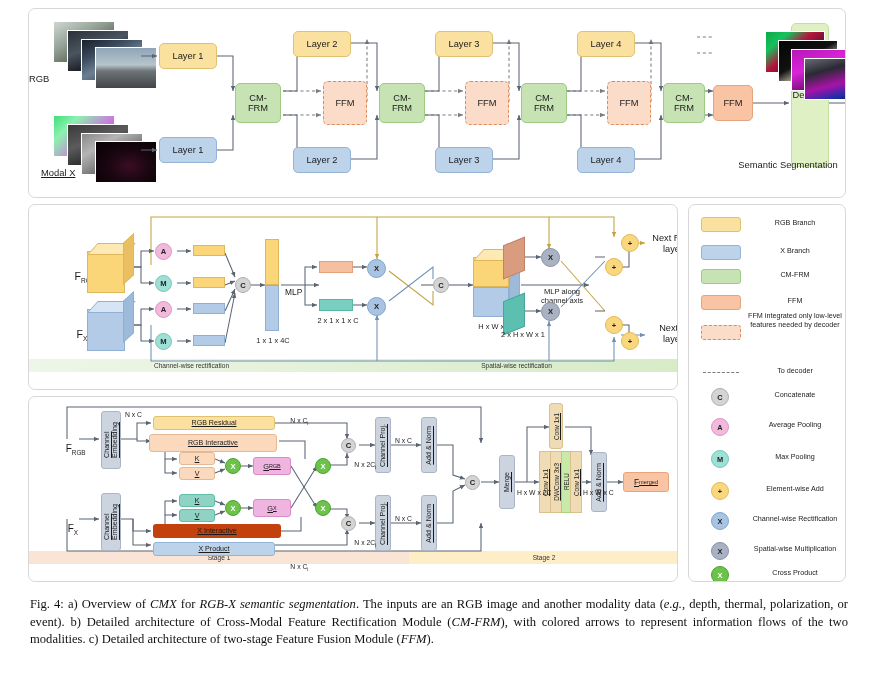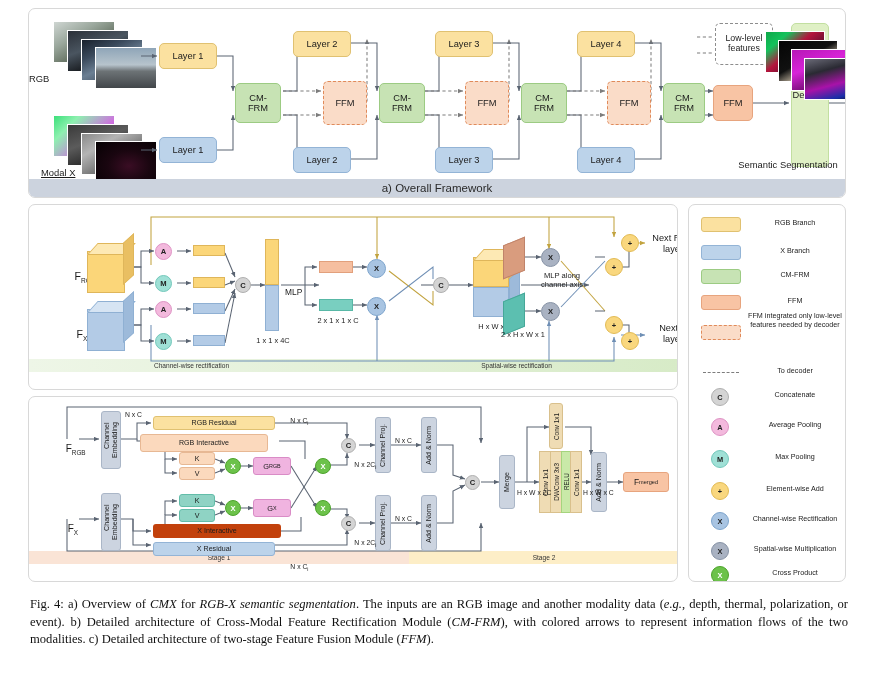--- a/index.html
+++ b/index.html
@@ -52,21 +52,21 @@
   .nXgr{background:#6cc24a;border:1px solid #4da32d;color:#fff;}
 
   .bar{position:absolute;box-sizing:border-box;}
   .cube{position:absolute;}
 
   
   #panelC{left:28px;top:396px;width:650px;height:186px;}
   #panelC .panel-title{background:#f5bf9c;}
   .stg1{background:#fae4d6;}
   .stg2{background:#fdeec7;}
-  .cbox{position:absolute;box-sizing:border-box;border-radius:3px;display:flex;align-items:center;justify-content:center;font-size:7.1px;color:#1b1b1b;text-align:right;}
+  .cbox{position:absolute;box-sizing:border-box;border-radius:3px;display:flex;align-items:center;justify-content:center;font-size:7.1px;color:#1b1b1b;text-align:left;text-decoration:underline;}
   .vlab{writing-mode:vertical-rl;transform:rotate(180deg);white-space:nowrap;}
   .grayb{background:#ccd4e0;border:1px solid #aab6c7;}
   .rgbres{background:#fbe1a0;border:1px solid #e0c171;}
   .rgbint{background:#fbd9bd;border:1px solid #e7b894;}
   .kvr{background:#fbd9bd;border:1px solid #e7b894;}
   .kvx{background:#8fd3c4;border:1px solid #63bda9;}
   .xint{background:#eab308;border:7px solid #c2410c;}
   .xres{background:#bcd3ea;border:1px solid #93b4d6;}
   .gate{background:#f0b4e0;border:1px solid #d98cc6;}
   .convb{background:#efdcb4;border:1px solid #d9c08c;}
@@ -200,36 +200,31 @@
 
     <div class="blk rgbblk" style="left:548px;top:22px;width:58px;height:26px;">Layer 4</div>
     <div class="blk xblk" style="left:548px;top:138px;width:58px;height:26px;">Layer 4</div>
 
     <div class="blk cmblk" style="left:634px;top:74px;width:42px;height:40px;flex-direction:column;">
       <span>CM-</span>
       <span>FRM</span>
     </div>
     <div class="blk ffmblk" style="left:684px;top:76px;width:40px;height:36px;">FFM</div>
 
-    <div class="blk lowblk" style="left:686px;top:14px;width:58px;height:42px;flex-direction:column;font-size:8.8px;">
-      <span>Low-level</span>
-      <span>features</span>
-    </div>
 
     <div class="blk decblk" style="left:762px;top:14px;width:38px;height:144px;">Decoder</div>
 
     <div class="thumbstack" style="left:736px;top:22px;width:100px;height:70px;">
       <div class="th" style="left:0;top:0;width:60px;height:42px;background:linear-gradient(140deg,#0fa84a 0%,#14c25c 22%,#b4143c 45%,#5c1030 70%,#0a0a0a 100%);"></div>
       <div class="th" style="left:13px;top:9px;width:60px;height:42px;background:linear-gradient(150deg,#050505 0%,#111 45%,#e8d9c0 72%,#1a1a1a 100%);"></div>
       <div class="th" style="left:26px;top:18px;width:60px;height:42px;background:linear-gradient(160deg,#b617b6 0%,#d824d8 40%,#6a0c6a 78%,#2a042a 100%);"></div>
       <div class="th" style="left:39px;top:27px;width:60px;height:42px;background:linear-gradient(165deg,#6b6b78 0%,#2a2a33 30%,#a812a8 60%,#1a2ea8 85%,#0b0b18 100%);"></div>
     </div>
     <div class="lblc" style="left:700px;top:150px;width:118px;">Semantic Segmentation</div>
 
-    <div class="panel-title">a)  Overall Framework</div>
   </div>
 
   <div class="panel" id="panelB">
 
     <div class="sub-band bandL" style="left:0;width:325px;">Channel-wise rectification</div>
     <div class="sub-band bandR" style="left:325px;width:325px;">Spatial-wise rectification</div>
 
     <svg class="wires" width="650" height="186">
 
       <path class="wy" d="M122,60 L122,12 L585,12 L585,32" marker-end="url(#ary)"></path>
@@ -342,21 +337,21 @@
 
     <div class="cube" style="left:444px;top:44px;width:48px;height:70px;">
       <div style="position:absolute;left:0;top:8px;width:36px;height:30px;background:#fbd679;border:1px solid #dfb65a;box-sizing:border-box;"></div>
       <div style="position:absolute;left:0;top:38px;width:36px;height:30px;background:#b3cbe6;border:1px solid #8fb0d3;box-sizing:border-box;"></div>
       <div style="position:absolute;left:0;top:0;width:36px;height:10px;background:#fde9b4;border:1px solid #dfb65a;transform:skewX(-42deg);transform-origin:bottom left;"></div>
       <div style="position:absolute;left:36px;top:0px;width:9px;height:30px;background:#e9bf62;border:1px solid #dfb65a;transform:skewY(-42deg);transform-origin:top left;"></div>
       <div style="position:absolute;left:36px;top:30px;width:9px;height:30px;background:#9dbada;border:1px solid #8fb0d3;transform:skewY(-42deg);transform-origin:top left;"></div>
     </div>
     <div class="lblc tiny" style="left:430px;top:118px;width:76px;">H x W x 2C</div>
 
-    <div class="lblc tiny" style="left:498px;top:66px;width:70px;font-size:7.6px;">
+    <div class="lblc tiny" style="left:498px;top:82px;width:70px;font-size:7.6px;">
       <span>MLP along</span><br><span>channel axis</span>
     </div>
 
     <div style="position:absolute;left:474px;top:36px;width:20px;height:32px;background:#d99c7e;border:1px solid #c0836a;transform:skewY(-22deg);"></div>
     <div style="position:absolute;left:474px;top:92px;width:20px;height:32px;background:#5cbfb0;border:1px solid #46a798;transform:skewY(-22deg);"></div>
     <div class="lblc tiny" style="left:452px;top:126px;width:84px;">2 x H x W x 1</div>
 
     <div class="node nXg" style="left:512px;top:43px;width:19px;height:19px;">X</div>
     <div class="node nXg" style="left:512px;top:97px;width:19px;height:19px;">X</div>
 
@@ -452,28 +447,28 @@
     <div class="cbox grayb" style="left:72px;top:14px;width:20px;height:58px;">
       <span class="vlab" style="white-space:pre;">Channel
 Embedding</span>
     </div>
     <div class="cbox grayb" style="left:72px;top:96px;width:20px;height:58px;">
       <span class="vlab" style="white-space:pre;">Channel
 Embedding</span>
     </div>
 
     <div class="cbox rgbres" style="left:124px;top:19px;width:122px;height:14px;">RGB Residual</div>
-    <div class="cbox rgbint" style="left:111px;top:37px;width:128px;height:18px;">RGB Interactive</div>
+    <div class="cbox rgbint" style="left:120px;top:37px;width:128px;height:18px;">RGB Interactive</div>
     <div class="cbox kvr" style="left:150px;top:55px;width:36px;height:13px;">K</div>
     <div class="cbox kvr" style="left:150px;top:70px;width:36px;height:13px;">V</div>
 
     <div class="cbox kvx" style="left:150px;top:97px;width:36px;height:13px;">K</div>
     <div class="cbox kvx" style="left:150px;top:112px;width:36px;height:13px;">V</div>
     <div class="cbox xint" style="left:124px;top:127px;width:128px;height:14px;">X Interactive</div>
-    <div class="cbox xres" style="left:124px;top:145px;width:122px;height:14px;">X Residual</div>
+    <div class="cbox xres" style="left:124px;top:145px;width:122px;height:14px;">X Product</div>
 
     <div class="node nXgr" style="left:196px;top:61px;width:16px;height:16px;">X</div>
     <div class="node nXgr" style="left:196px;top:103px;width:16px;height:16px;">X</div>
     <div class="node nXgr" style="left:286px;top:61px;width:16px;height:16px;">X</div>
     <div class="node nXgr" style="left:286px;top:103px;width:16px;height:16px;">X</div>
 
     <div class="cbox gate" style="left:224px;top:60px;width:38px;height:18px;font-size:7.4px;">
       <span>G</span>
         <sub style="font-size:5.4px;">RGB</sub>
     </div>

